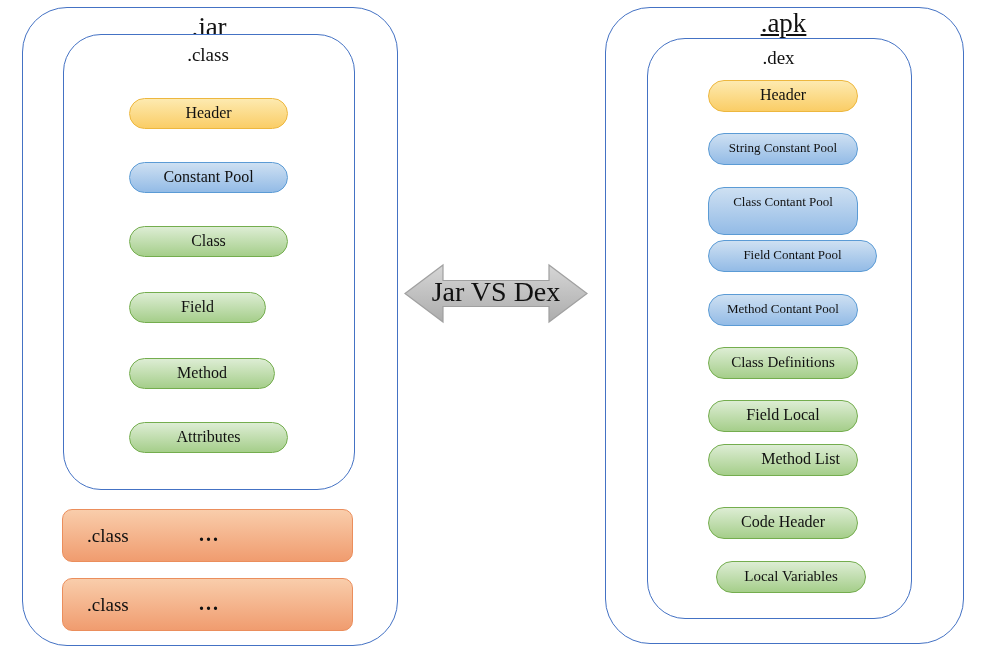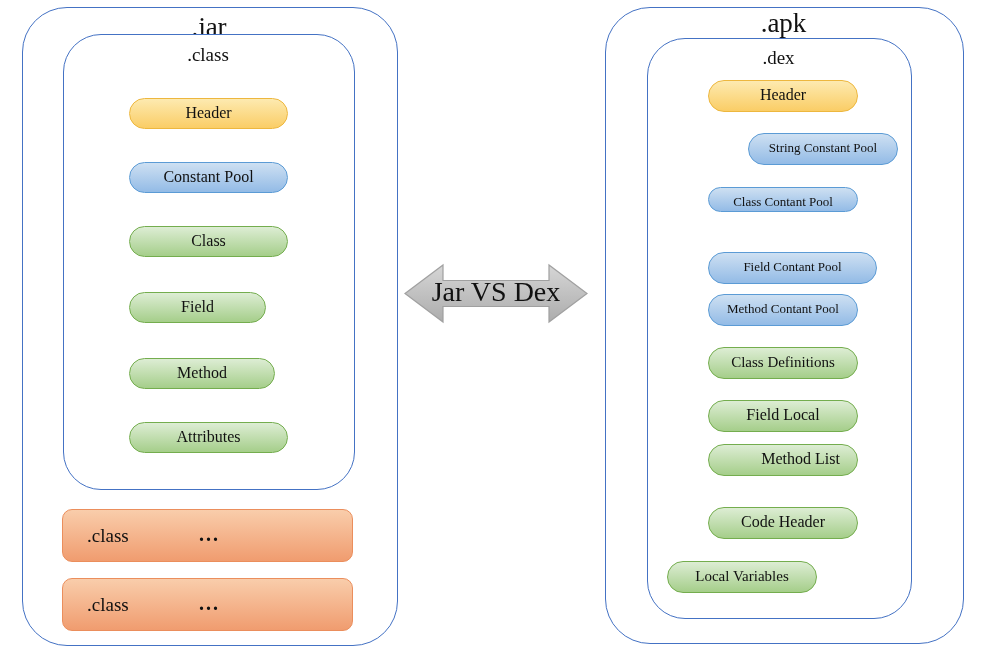--- a/index.html
+++ b/index.html
@@ -123,28 +123,28 @@
         <stop offset="1" stop-color="#ACACAC"></stop>
       </linearGradient>
     </defs>
     <polygon points="5,33.5 43,5 43,20.5 149,20.5 149,5 187,33.5 149,62 149,46.5 43,46.5 43,62" fill="url(#arrowGrad)" stroke="#A0A0A0" stroke-width="1.2"></polygon>
   </svg>
 </div>
 <div class="arrow-label">Jar VS Dex</div>
 
 <div class="outer" style="left:605px;top:7px;width:357px;height:635px;"></div>
 
-<div class="ctitle" style="left:605px;top:9px;width:357px;">.apk</div>
+<div class="ctitle" style="left:605px;top:9px;width:357px;text-decoration:underline;">.apk</div>
 
 <div class="inner" style="left:647px;top:38px;width:263px;height:579px;"></div>
 
 <div class="subtitle" style="left:647px;top:48px;width:263px;">.dex</div>
 
 <div class="box yellow" style="left:708px;top:80px;width:150px;height:32px;">Header</div>
-<div class="box blue sm" style="left:708px;top:133px;width:150px;height:32px;margin-left:40px;">String Constant Pool</div>
-<div class="box blue sm" style="left:708px;top:187px;width:150px;height:25px;">Class Contant Pool</div>
-<div class="box blue sm" style="left:708px;top:252px;width:169px;height:32px;">Field Contant Pool</div>
+<div class="box blue sm" style="left:708px;top:133px;width:150px;height:32px;">String Constant Pool</div>
+<div class="box blue sm" style="left:708px;top:187px;width:150px;height:48px;">Class Contant Pool</div>
+<div class="box blue sm" style="left:708px;top:240px;width:169px;height:32px;">Field Contant Pool</div>
 <div class="box blue sm" style="left:708px;top:294px;width:150px;height:32px;">Method Contant Pool</div>
 <div class="box green md" style="left:708px;top:347px;width:150px;height:32px;">Class Definitions</div>
 <div class="box green" style="left:708px;top:400px;width:150px;height:32px;">Field Local</div>
 <div class="box green" style="left:708px;top:444px;width:150px;height:32px;padding-left:35px;">Method List</div>
 <div class="box green" style="left:708px;top:507px;width:150px;height:32px;">Code Header</div>
-<div class="box green md" style="left:667px;top:561px;width:150px;height:32px;">Local Variables</div>
+<div class="box green md" style="left:716px;top:561px;width:150px;height:32px;">Local Variables</div>
 
 </body></html>

